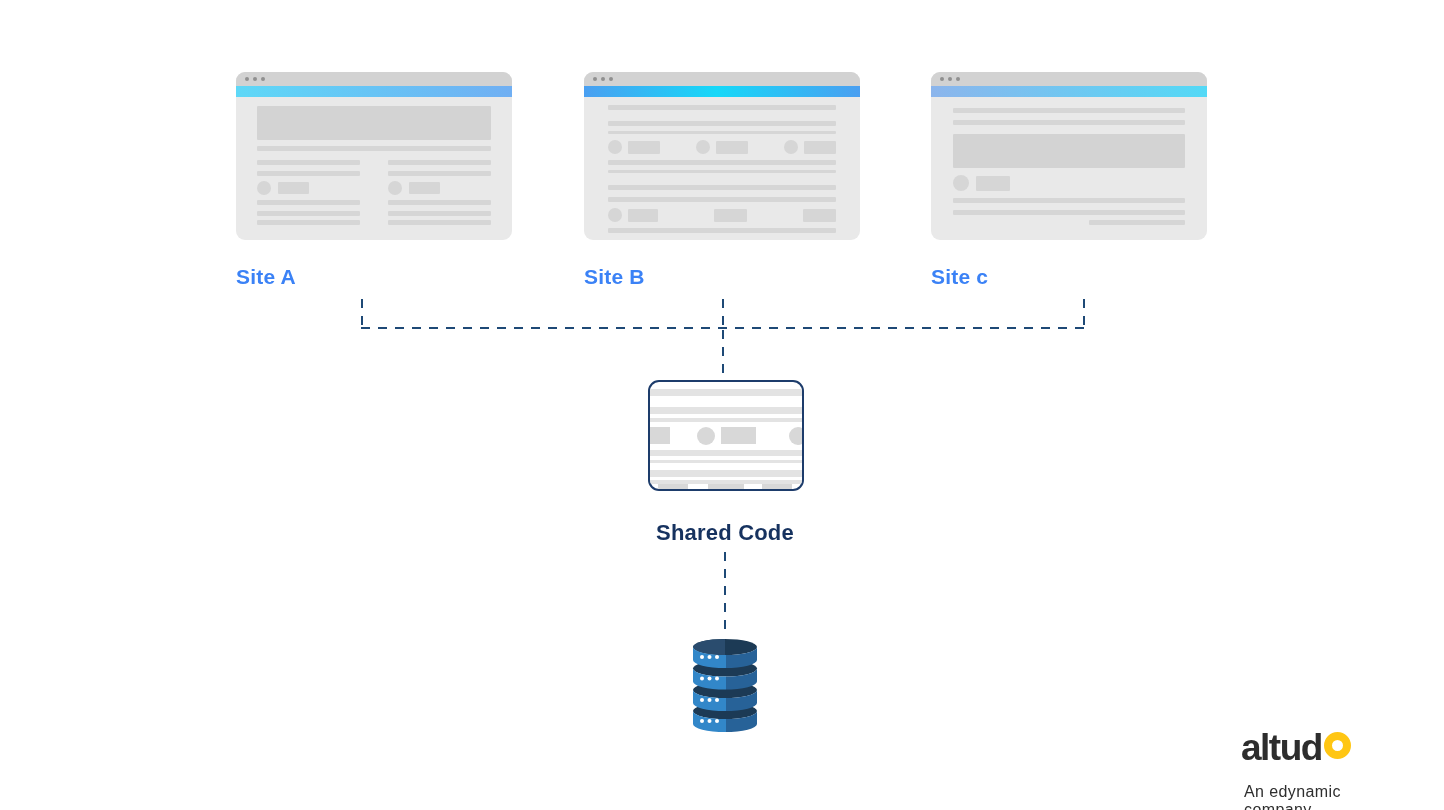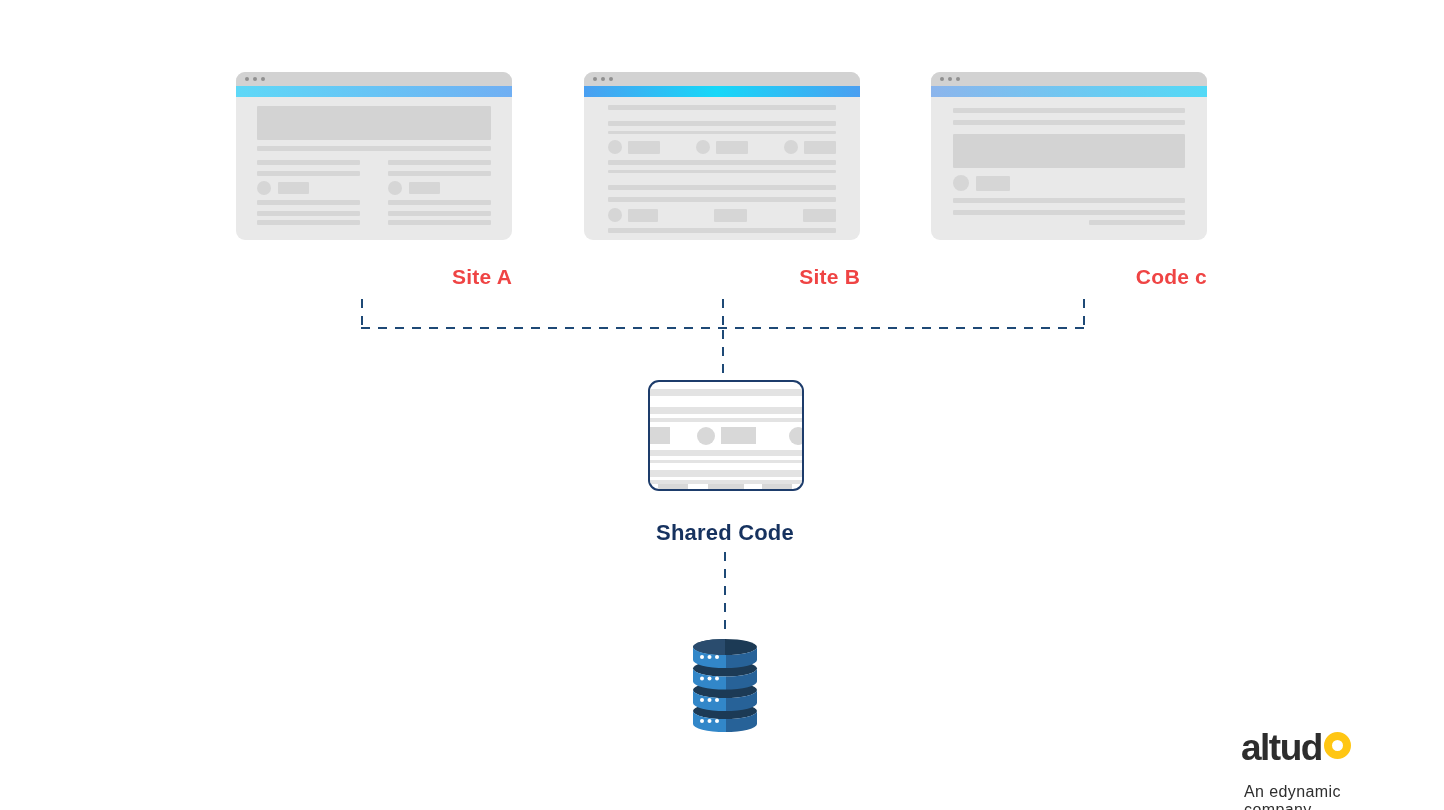--- a/index.html
+++ b/index.html
@@ -16,22 +16,22 @@
   .content{padding:9px 21px 0;}
   .sk-line{height:5px;background:#d6d6d6;border-radius:1px;}
   .sk-thin{height:3px;background:#d6d6d6;border-radius:1px;}
   .hero{height:34px;background:#d3d3d3;border-radius:1px;}
   .sk-circle{border-radius:50%;background:#d6d6d6;flex:0 0 auto;}
   .sk-rect{background:#d6d6d6;border-radius:1px;flex:0 0 auto;}
   .row{display:flex;align-items:center;}
   .cols{display:flex;gap:28px;}
   .col{flex:1;}
   
-  .site-label{position:absolute;top:265px;width:276px;text-align:right;
-    font-size:21px;font-weight:bold;letter-spacing:.2px;color:#ef4444;}
+  .site-label{position:absolute;top:265px;width:276px;text-align:left;
+    font-size:21px;font-weight:bold;letter-spacing:.2px;color:#3b82f6;}
   .shared-label{position:absolute;top:520px;left:575px;width:300px;text-align:center;
     font-size:22px;font-weight:bold;letter-spacing:.2px;color:#16325f;}
   
   .connectors{position:absolute;left:0;top:0;width:1444px;height:810px;pointer-events:none;}
   
   .shared-box{position:absolute;left:648px;top:380px;width:152px;height:107px;
     background:#ffffff;border:2px solid #1d3c6b;border-radius:11px;overflow:hidden;}
   .sc{position:absolute;background:#e3e3e3;}
   .sc-shape{position:absolute;background:#d8d8d8;}
   
@@ -141,21 +141,21 @@
       <span class="sk-rect" style="width:34px;height:15px"></span>
     </div>
     <div class="sk-line" style="margin-top:7px"></div>
     <div class="sk-line" style="margin-top:7px"></div>
     <div class="sk-line" style="margin-top:5px;margin-left:auto;width:96px"></div>
   </div>
 </div>
 
 <div class="site-label" style="left:236px">Site A</div>
 <div class="site-label" style="left:584px">Site B</div>
-<div class="site-label" style="left:931px">Code c</div>
+<div class="site-label" style="left:931px">Site c</div>
 
 <svg class="connectors" viewBox="0 0 1444 810">
   <g stroke="#1e4976" stroke-width="2" stroke-dasharray="9 8" fill="none">
     <path d="M362 299 V328"></path>
     <path d="M723 299 V328"></path>
     <path d="M1084 299 V328"></path>
     <path d="M361 328 H1085"></path>
     <path d="M723 330 V378"></path>
     <path d="M725 552 V634"></path>
   </g>

